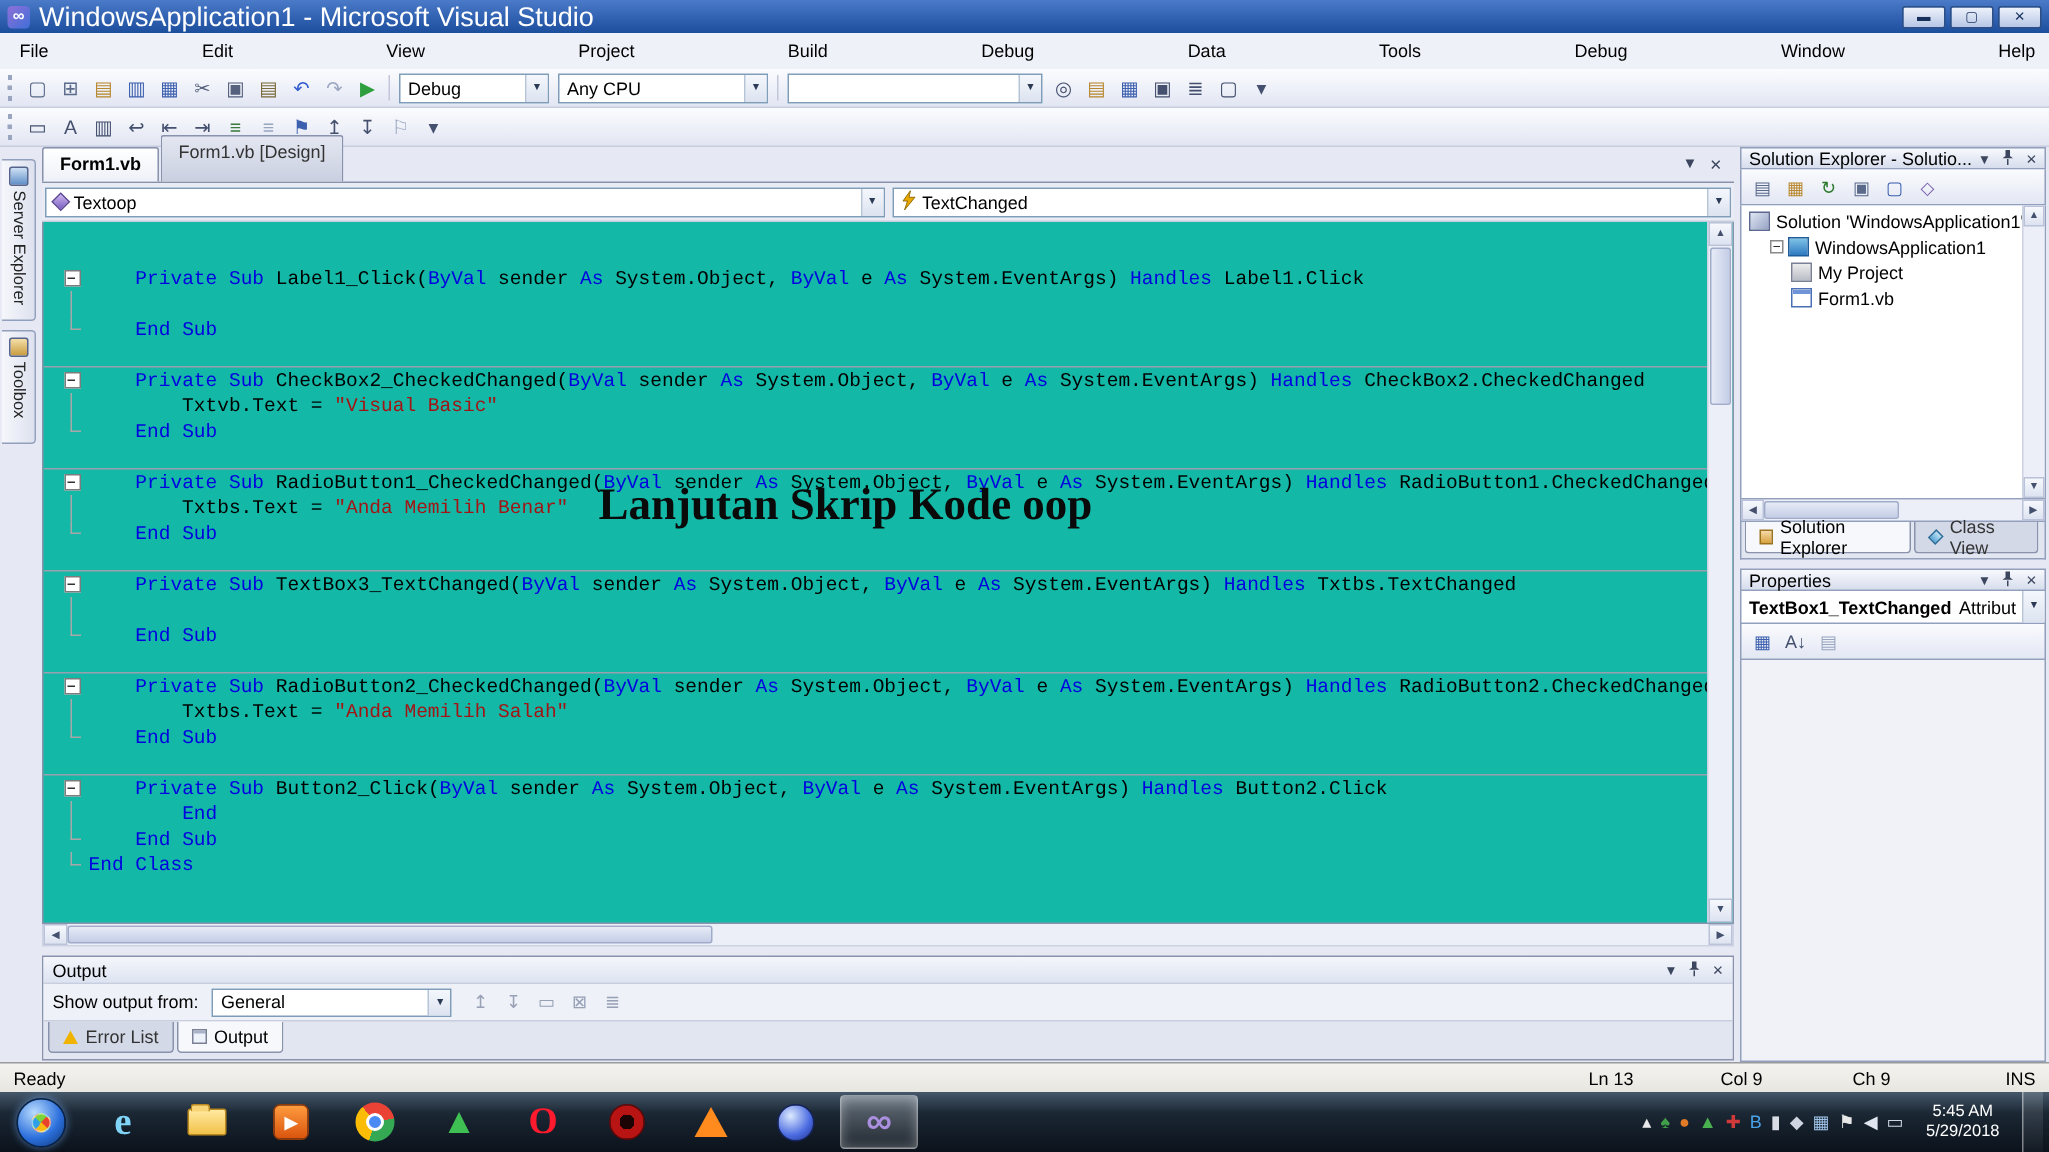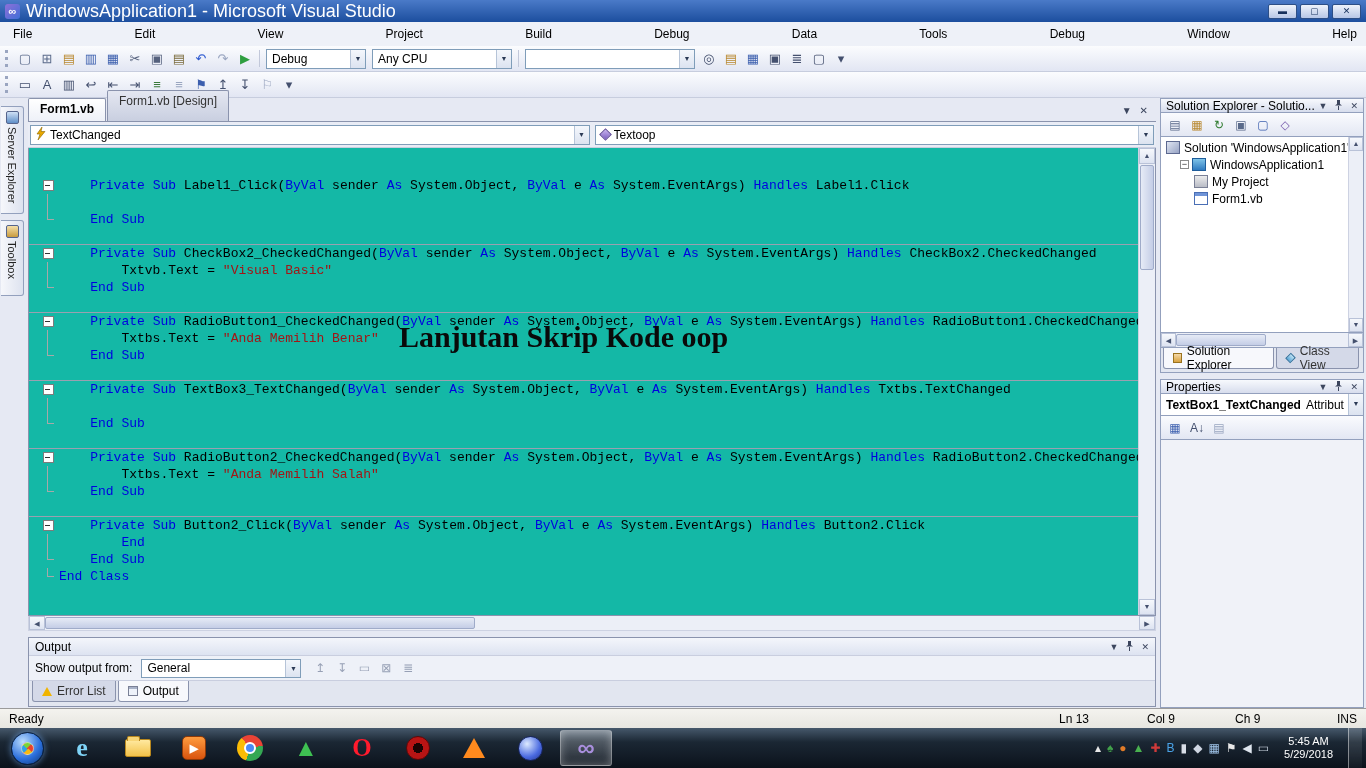--- a/index.html
+++ b/index.html
@@ -260,31 +260,31 @@
         <div class="dtab active">Form1.vb</div>
           <div class="dtab">Form1.vb [Design]</div>
           <div class="tabstrip-btns">
           <span>▼</span>
           <span>✕</span>
         </div>
       </div>
 
       <div class="navbar">
         <div class="navcombo">
+          <span class="cicon diamond"></span>
+          <span class="cval">Textoop</span>
+          <span class="carrow">▼</span>
+        </div>
+        <div class="navcombo">
           <span class="cicon">
             <svg width="10" height="13" viewBox="0 0 10 13">
                 <polygon points="6,0 1,7 4,7 2,13 9,4.5 5,4.5" fill="#e8a800" stroke="#8a6400" stroke-width="0.6"></polygon>
               </svg>
           </span>
           <span class="cval">TextChanged</span>
-          <span class="carrow">▼</span>
-        </div>
-        <div class="navcombo">
-          <span class="cicon diamond"></span>
-          <span class="cval">Textoop</span>
           <span class="carrow">▼</span>
         </div>
       </div>
 
       <div class="code-wrap">
         <div class="code-scroll" id="code-lines">
             <div class="cl">
               <span class="g"></span>
               <span class="ct"></span>
             </div>

